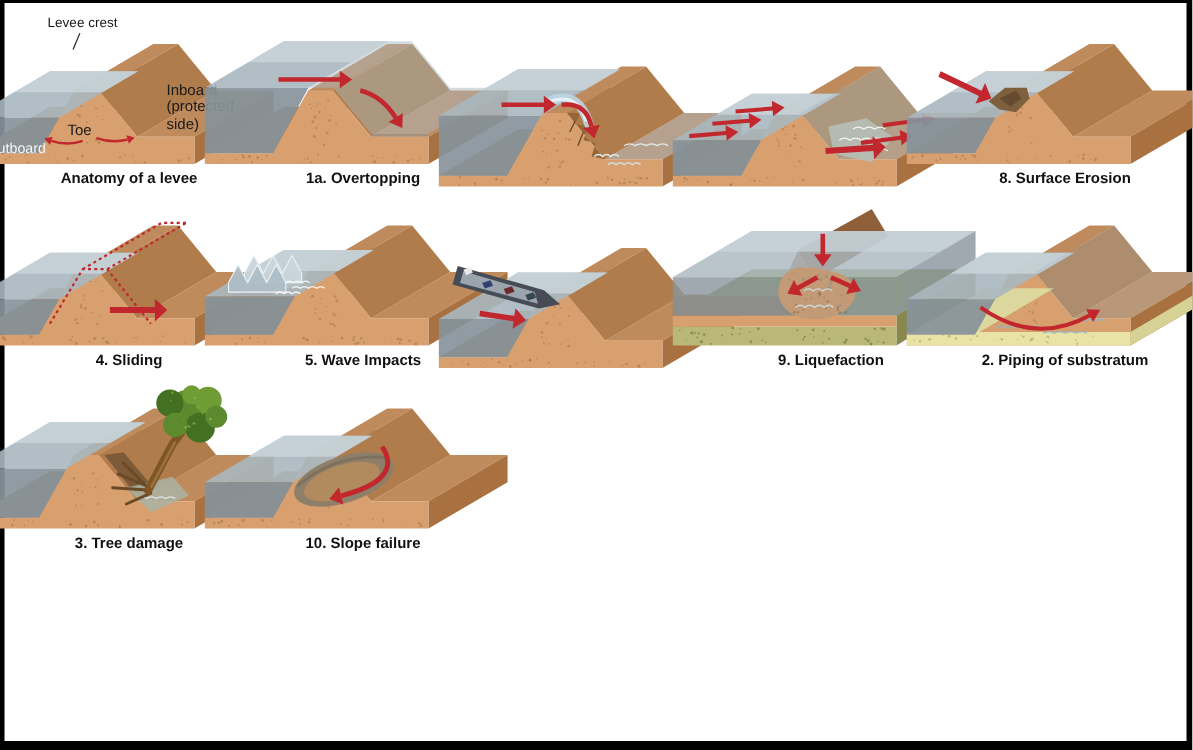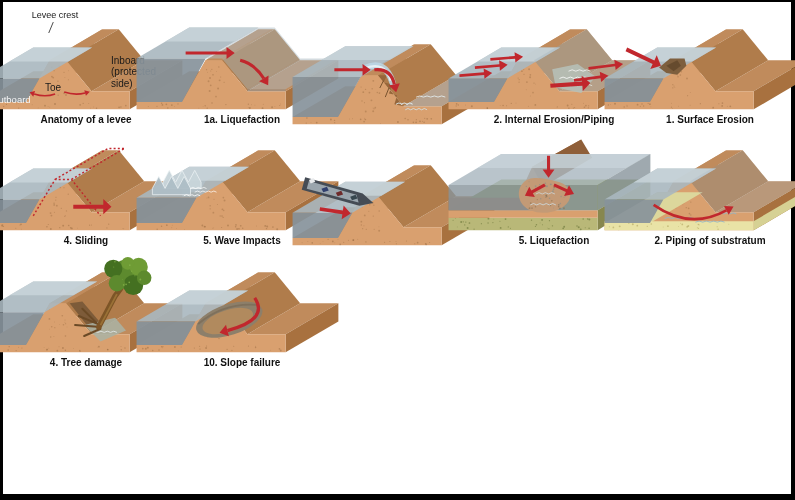--- a/index.html
+++ b/index.html
@@ -150,21 +150,21 @@
           <path d="M4.0 50.0 L80.0 50.0 L54.0 98.0 L4.0 98.0 Z" fill="#87939b" fill-opacity="0.92"></path>
           <path d="M80.0 50.0 L98.0 50.0 L156.0 16.0 L138.0 16.0 Z" fill="#a9b7bf" fill-opacity="0.5"></path>
           <path d="M98.0 50.0 L126.0 84.0 L184.0 50.0 L156.0 16.0 Z" fill="#a9b7bf" fill-opacity="0.45"></path>
           <path d="M126.0 84.0 L168.0 84.0 L226.0 50.0 L184.0 50.0 Z" fill="#a9b7bf" fill-opacity="0.5"></path>
           <path d="M126.0 84.0 L168.0 84.0 L168.0 86.0 L126.0 86.0 Z" fill="#87939b" fill-opacity="0.5"></path>
           <path d="M58.0 45.7 L103.0 45.7 L103.0 50.5 L112.0 44.0 L103.0 37.5 L103.0 42.3 L58.0 42.3 Z" fill="#c1272d"></path>
           <path d="M118 52 Q 134 56 144 72" fill="none" stroke="#c1272d" stroke-width="3.4"></path>
           <path d="M148.8 79.6 L138.8 75.2 L149.2 68.8 Z" fill="#c1272d"></path>
         </svg>
       </div>
-    <figcaption class="cap">1a. Liquefaction</figcaption>
+    <figcaption class="cap">1a. Overtopping</figcaption>
   </figure>
 
   <figure class="panel">
     <div class="art">
         <svg viewBox="0 0 240 110" preserveAspectRatio="xMidYMax meet">
           <path d="M4.0 98.0 L54.0 98.0 L112.0 64.0 L62.0 64.0 Z" fill="#b08055"></path>
           <path d="M126.0 86.0 L168.0 86.0 L226.0 52.0 L184.0 52.0 Z" fill="#c08b5c"></path>
           <path d="M54.0 98.0 L80.0 52.0 L138.0 18.0 L112.0 64.0 Z" fill="#c79a6e"></path>
           <path d="M80.0 52.0 L98.0 52.0 L156.0 18.0 L138.0 18.0 Z" fill="#c08b5c"></path>
           <path d="M98.0 52.0 L126.0 86.0 L184.0 52.0 L156.0 18.0 Z" fill="#b07c4b"></path>
@@ -292,21 +292,20 @@
           <path d="M130 80 q 4 -3 8 0 q 4 -3 8 0 q 4 -3 8 0 q 4 -3 8 0" fill="none" stroke="#e8f0ee" stroke-width="0.9" stroke-opacity="0.85"></path>
           <path d="M136 64 q 4 -3 8 0 q 4 -3 8 0 q 4 -3 8 0" fill="none" stroke="#ffffff" stroke-width="0.9" stroke-opacity="0.85"></path>
           <path d="M16.1 70.5 L43.2 68.2 L43.5 72.4 L52.0 66.0 L42.6 61.1 L42.9 65.3 L15.9 67.5 Z" fill="#c1272d"></path>
           <path d="M33.1 61.5 L60.2 59.2 L60.5 63.4 L69.0 57.0 L59.6 52.1 L59.9 56.3 L32.9 58.5 Z" fill="#c1272d"></path>
           <path d="M50.1 52.5 L77.2 50.2 L77.5 54.4 L86.0 48.0 L76.6 43.1 L76.9 47.3 L49.9 49.5 Z" fill="#c1272d"></path>
           <path d="M142.2 75.5 L171.3 71.7 L171.8 75.8 L180.0 69.0 L170.3 64.5 L170.9 68.7 L141.8 72.5 Z" fill="#c1272d"></path>
           <path d="M158.2 62.5 L187.3 58.7 L187.8 62.8 L196.0 56.0 L186.3 51.5 L186.9 55.7 L157.8 59.5 Z" fill="#c1272d"></path>
           <path d="M116.2 82.2 L151.2 79.9 L151.6 86.1 L160.0 77.0 L150.4 69.1 L150.9 75.4 L115.8 77.8 Z" fill="#c1272d"></path>
         </svg>
       </div>
-    <figcaption class="cap">2. Internal Erosion/Piping</figcaption>
   </figure>
 
   <figure class="panel">
     <div class="art">
         <svg viewBox="0 0 240 110" preserveAspectRatio="xMidYMax meet">
           <path d="M4.0 98.0 L54.0 98.0 L112.0 64.0 L62.0 64.0 Z" fill="#b08055"></path>
           <path d="M126.0 86.0 L168.0 86.0 L226.0 52.0 L184.0 52.0 Z" fill="#c08b5c"></path>
           <path d="M54.0 98.0 L80.0 52.0 L138.0 18.0 L112.0 64.0 Z" fill="#c79a6e"></path>
           <path d="M80.0 52.0 L98.0 52.0 L156.0 18.0 L138.0 18.0 Z" fill="#c08b5c"></path>
           <path d="M98.0 52.0 L126.0 86.0 L184.0 52.0 L156.0 18.0 Z" fill="#b07c4b"></path>
@@ -355,21 +354,21 @@
           <circle cx="80.9" cy="61.6" r="0.78" fill="#8a5f36" fill-opacity="0.35"></circle>
           <circle cx="81.3" cy="81.6" r="0.50" fill="#8a5f36" fill-opacity="0.35"></circle>
           <path d="M4.0 72.0 L68.7 72.0 L126.7 38.0 L62.0 38.0 Z" fill="#a9b7bf" fill-opacity="0.9"></path>
           <path d="M35.9 53.3 L100.6 53.3 L126.7 38.0 L62.0 38.0 Z" fill="#cbd6db" fill-opacity="0.8"></path>
           <path d="M4.0 72.0 L68.7 72.0 L54.0 98.0 L4.0 98.0 Z" fill="#87939b" fill-opacity="0.92"></path>
           <path d="M64.0 60.0 L76.0 50.0 L92.0 50.0 L94.0 58.0 L84.0 68.0 L72.0 66.0 Z" fill="#7e5f3e"></path>
           <path d="M72.0 58.0 L84.0 52.0 L88.0 58.0 L80.0 64.0 Z" fill="#64492c" fill-opacity="0.9"></path>
           <path d="M27.1 42.0 L56.9 56.1 L54.3 61.7 L66.0 58.0 L61.4 46.6 L58.8 52.2 L28.9 38.0 Z" fill="#c1272d"></path>
         </svg>
       </div>
-    <figcaption class="cap">1. Surface Erosion</figcaption>
+    <figcaption class="cap">8. Surface Erosion</figcaption>
   </figure>
 
   <figure class="panel">
     <div class="art">
         <svg viewBox="0 0 240 110" preserveAspectRatio="xMidYMax meet">
           <path d="M4.0 98.0 L54.0 98.0 L112.0 64.0 L62.0 64.0 Z" fill="#b08055"></path>
           <path d="M126.0 86.0 L168.0 86.0 L226.0 52.0 L184.0 52.0 Z" fill="#c08b5c"></path>
           <path d="M54.0 98.0 L80.0 52.0 L138.0 18.0 L112.0 64.0 Z" fill="#c79a6e"></path>
           <path d="M80.0 52.0 L98.0 52.0 L156.0 18.0 L138.0 18.0 Z" fill="#c08b5c"></path>
           <path d="M98.0 52.0 L126.0 86.0 L184.0 52.0 L156.0 18.0 Z" fill="#b07c4b"></path>
@@ -657,21 +656,21 @@
           <circle cx="93.1" cy="81.6" r="1.00" fill="#8a6f4e" fill-opacity="0.6"></circle>
           <circle cx="130.9" cy="81.7" r="1.06" fill="#8a6f4e" fill-opacity="0.6"></circle>
           <circle cx="120.3" cy="58.5" r="1.07" fill="#8a6f4e" fill-opacity="0.6"></circle>
           <path d="M94 78 q 3.5 -3 7 0 q 3.5 -3 7 0 q 3.5 -3 7 0 q 3.5 -3 7 0" fill="none" stroke="#cfe0e6" stroke-width="1" stroke-opacity="0.85"></path>
           <path d="M100 66 q 3.5 -3 7 0 q 3.5 -3 7 0 q 3.5 -3 7 0" fill="none" stroke="#cfe0e6" stroke-width="0.9" stroke-opacity="0.85"></path>
           <path d="M112.3 24.0 L112.3 39.0 L107.5 39.0 L114.0 48.0 L120.5 39.0 L115.7 39.0 L115.7 24.0 Z" fill="#c1272d"></path>
           <path d="M109.2 54.5 L95.1 62.2 L92.8 58.0 L88.0 68.0 L99.0 69.4 L96.7 65.2 L110.8 57.5 Z" fill="#c1272d"></path>
           <path d="M119.3 57.5 L133.1 63.8 L131.1 68.2 L142.0 66.0 L136.5 56.4 L134.5 60.7 L120.7 54.5 Z" fill="#c1272d"></path>
         </svg>
       </div>
-    <figcaption class="cap">5. Liquefaction</figcaption>
+    <figcaption class="cap">9. Liquefaction</figcaption>
   </figure>
 
   <figure class="panel">
     <div class="art">
         <svg viewBox="0 0 240 110" preserveAspectRatio="xMidYMax meet">
           <path d="M4.0 98.0 L54.0 98.0 L112.0 64.0 L62.0 64.0 Z" fill="#b08055"></path>
           <path d="M126.0 86.0 L168.0 86.0 L226.0 52.0 L184.0 52.0 Z" fill="#c08b5c"></path>
           <path d="M54.0 98.0 L80.0 52.0 L138.0 18.0 L112.0 64.0 Z" fill="#c79a6e"></path>
           <path d="M80.0 52.0 L98.0 52.0 L156.0 18.0 L138.0 18.0 Z" fill="#c08b5c"></path>
           <path d="M98.0 52.0 L126.0 86.0 L184.0 52.0 L156.0 18.0 Z" fill="#b07c4b"></path>
@@ -832,21 +831,21 @@
           <circle cx="164.1" cy="31.2" r="0.94" fill="#86b14a" fill-opacity="0.8"></circle>
           <circle cx="167.6" cy="29.0" r="0.95" fill="#86b14a" fill-opacity="0.8"></circle>
           <circle cx="170.3" cy="16.7" r="0.66" fill="#86b14a" fill-opacity="0.8"></circle>
           <circle cx="173.8" cy="21.8" r="0.58" fill="#86b14a" fill-opacity="0.8"></circle>
           <circle cx="150.5" cy="12.2" r="0.55" fill="#86b14a" fill-opacity="0.8"></circle>
           <circle cx="179.8" cy="25.8" r="1.02" fill="#86b14a" fill-opacity="0.8"></circle>
           <circle cx="168.2" cy="10.1" r="0.97" fill="#86b14a" fill-opacity="0.8"></circle>
           <circle cx="151.8" cy="6.4" r="0.84" fill="#86b14a" fill-opacity="0.8"></circle>
         </svg>
       </div>
-    <figcaption class="cap">4. Tree damage</figcaption>
+    <figcaption class="cap">3. Tree damage</figcaption>
   </figure>
 
   <figure class="panel">
     <div class="art">
         <svg viewBox="0 0 240 110" preserveAspectRatio="xMidYMax meet">
           <path d="M4.0 98.0 L54.0 98.0 L112.0 64.0 L62.0 64.0 Z" fill="#b08055"></path>
           <path d="M126.0 86.0 L168.0 86.0 L226.0 52.0 L184.0 52.0 Z" fill="#c08b5c"></path>
           <path d="M54.0 98.0 L80.0 52.0 L138.0 18.0 L112.0 64.0 Z" fill="#c79a6e"></path>
           <path d="M80.0 52.0 L98.0 52.0 L156.0 18.0 L138.0 18.0 Z" fill="#c08b5c"></path>
           <path d="M98.0 52.0 L126.0 86.0 L184.0 52.0 L156.0 18.0 Z" fill="#b07c4b"></path>

